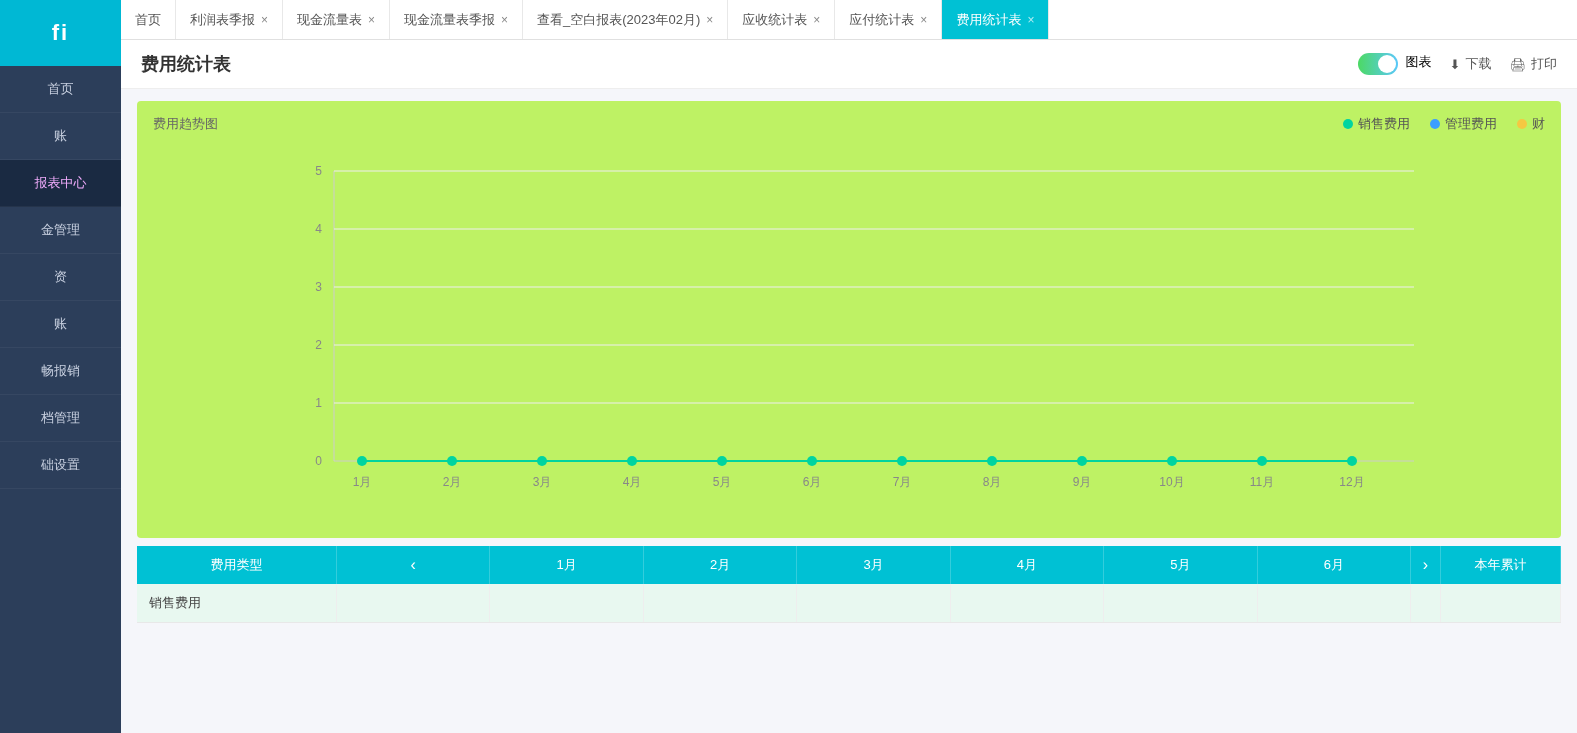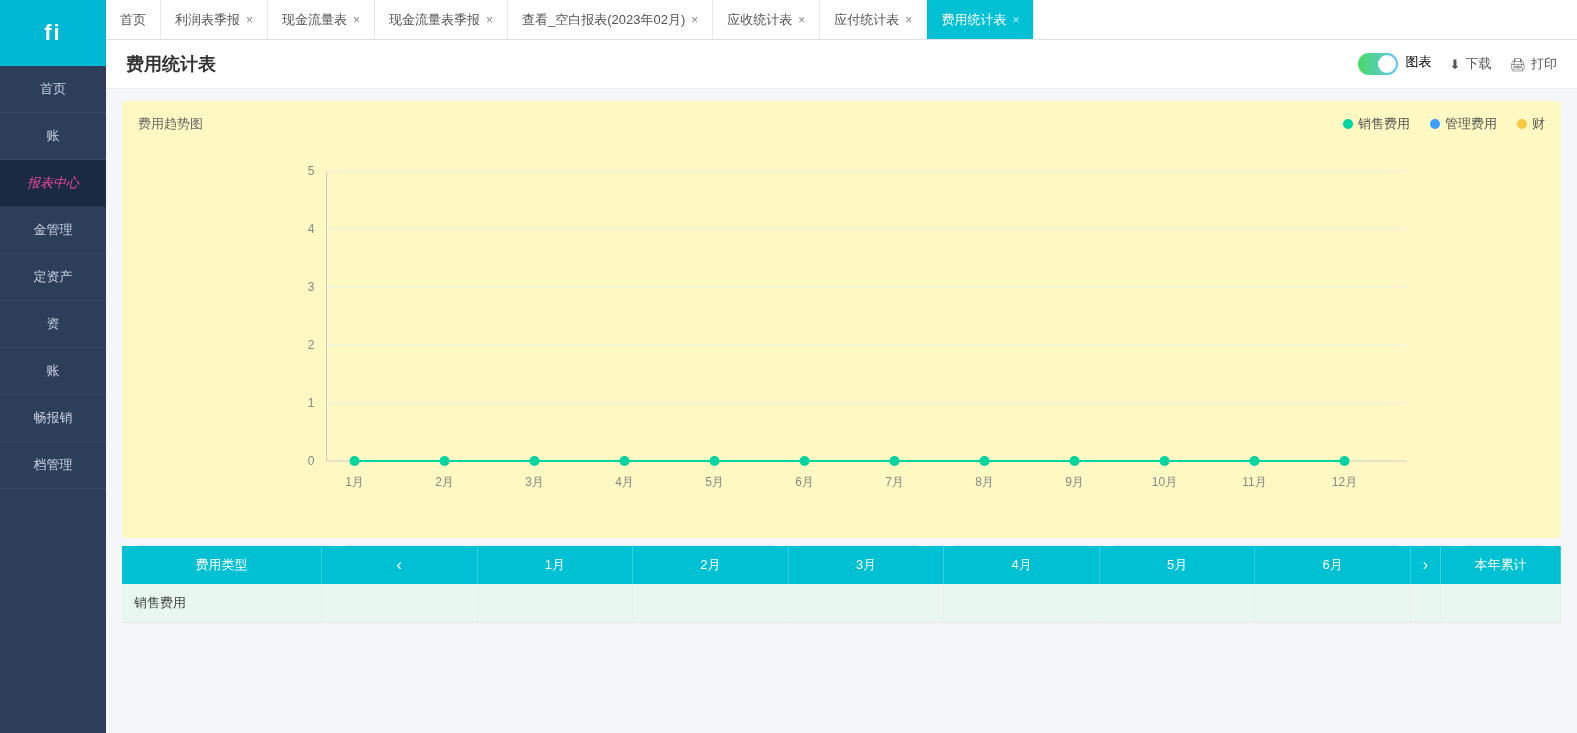--- a/index.html
+++ b/index.html
@@ -1,20 +1,20 @@
 <!DOCTYPE html>
 <html><head>
   <meta charset="utf-8">
   <style>
     * { box-sizing: border-box; margin: 0; padding: 0; }
     body { font-family: "Microsoft YaHei", "PingFang SC", sans-serif; font-size: 13px; background: #f0f2f5; display: flex; height: 733px; overflow: hidden; }
 
     
     .sidebar {
-      width: 106px;
+      width: 121px;
       background: #2c3e5a;
       color: #c8d0e0;
       display: flex;
       flex-direction: column;
       flex-shrink: 0;
       height: 100%;
       overflow: hidden;
     }
     .sidebar-logo {
       background: #00b8d4;
@@ -28,21 +28,21 @@
       letter-spacing: 2px;
     }
     .sidebar-item {
       padding: 14px 10px;
       text-align: center;
       font-size: 13px;
       color: #c8d0e0;
       cursor: pointer;
       border-bottom: 1px solid rgba(255,255,255,0.05);
     }
-    .sidebar-item.active { background: #1a2a42; color: #ec4899; font-style: italic; }
+    .sidebar-item.active { background: #1a2a42; color: #f0abfc; }
 
     
     .main {
       flex: 1;
       display: flex;
       flex-direction: column;
       overflow: hidden;
       background: #f5f6fa;
     }
 
@@ -125,21 +125,21 @@
       display: flex;
       align-items: center;
       gap: 5px;
       color: #555;
       cursor: pointer;
       font-size: 13px;
     }
 
     
     .chart-area {
-      background: #fef9c3;
+      background: #bef264;
       margin: 12px 16px 8px;
       padding: 14px 16px;
       border-radius: 4px;
       flex-shrink: 0;
     }
     .chart-header {
       display: flex;
       align-items: center;
       justify-content: space-between;
       margin-bottom: 8px;
@@ -219,25 +219,25 @@
   </style>
 </head>
 <body>
 
 <div class="sidebar">
   <div class="sidebar-logo">fi</div>
   <div class="sidebar-item">首页</div>
   <div class="sidebar-item">账</div>
   <div class="sidebar-item active">报表中心</div>
   <div class="sidebar-item">金管理</div>
-  <div class="sidebar-item">定资产</div>
   <div class="sidebar-item">资</div>
   <div class="sidebar-item">账</div>
   <div class="sidebar-item">畅报销</div>
   <div class="sidebar-item">档管理</div>
+  <div class="sidebar-item">础设置</div>
 </div>
 
 <div class="main">
 
   <div class="tab-bar">
     <div class="tab">首页</div>
     <div class="tab">
       <span>利润表季报</span>
       <span class="tab-close">×</span>
     </div>

